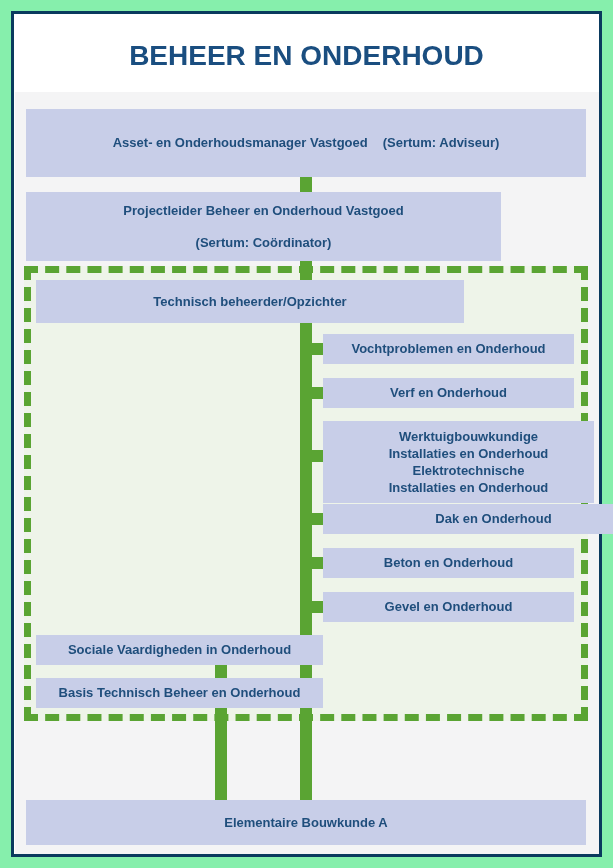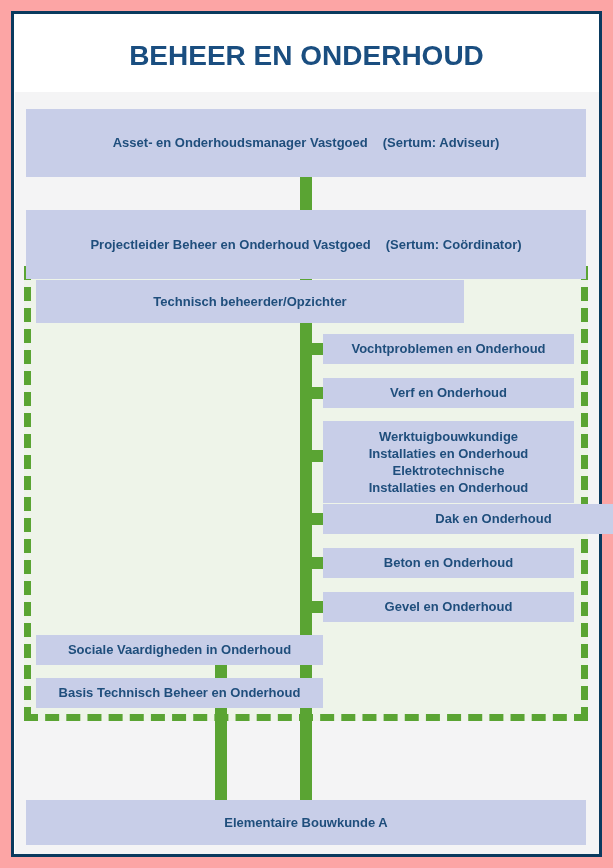--- a/index.html
+++ b/index.html
@@ -1,17 +1,17 @@
 <!DOCTYPE html>
 <html><head>
 <meta charset="utf-8">
 <style>
   html,body { margin:0; padding:0; background:#ffffff; }
   .page {
-    position:relative; width:613px; height:868px; background:#fca5a5;
+    position:relative; width:613px; height:868px; background:#86efac;
     font-family:"Liberation Sans", sans-serif; overflow:hidden;
   }
   .frame {
     position:absolute; left:11px; top:11px; width:591px; height:846px;
     box-sizing:border-box; border:3px solid #0a3a5e; background:#ffffff;
   }
   .page-title {
     position:absolute; left:14px; top:40px; width:585px;
     text-align:center; font-size:28px; font-weight:bold; color:#1a4e80;
     letter-spacing:0px; z-index:4;
@@ -29,31 +29,31 @@
   .box {
     position:absolute; background:#c8cee8; z-index:3;
     display:flex; align-items:center; justify-content:center;
     color:#1f4e7c; font-weight:bold; font-size:13px; line-height:1.32;
     text-align:center; white-space:pre-line;
   }
   .box-dual { gap:15px; }
 
   
   .b-asset    { left:26px;  top:109px; width:560px; height:68px; }
-  .b-project  { left:26px;  top:210px; width:560px; height:69px; }
+  .b-project  { left:26px;  top:192px; width:475px; height:69px;flex-direction:column; }
   .b-tech     { left:36px;  top:280px; width:428px; height:43px; }
   .b-sociale  { left:36px;  top:635px; width:287px; height:30px; }
   .b-basis    { left:36px;  top:678px; width:287px; height:30px; }
   .b-elemb    { left:26px;  top:737px; width:264px; height:45px; }
   .b-elema    { left:26px;  top:800px; width:560px; height:45px; }
 
   
   .b-vocht    { left:323px; top:334px; width:251px; height:30px; }
   .b-verf     { left:323px; top:378px; width:251px; height:30px; }
-  .b-werk     { left:323px; top:421px; width:251px; height:82px; }
+  .b-werk     { left:323px; top:421px; width:251px; height:82px;padding-left:20px; }
   .b-dak      { left:323px; top:504px; width:251px; height:30px;padding-left:45px; }
   .b-beton    { left:323px; top:548px; width:251px; height:30px; }
   .b-gevel    { left:323px; top:592px; width:251px; height:30px; }
 
   
   .l-trunk    { left:300px; top:177px; width:12px; height:623px; }
   .l-left     { left:215px; top:664px; width:12px; height:136px; }
   .stub       { left:312px; width:12px; height:12px; }
   .s-1 { top:343px; } .s-2 { top:387px; } .s-3 { top:450px; }
   .s-4 { top:513px; } .s-5 { top:557px; } .s-6 { top:601px; }

